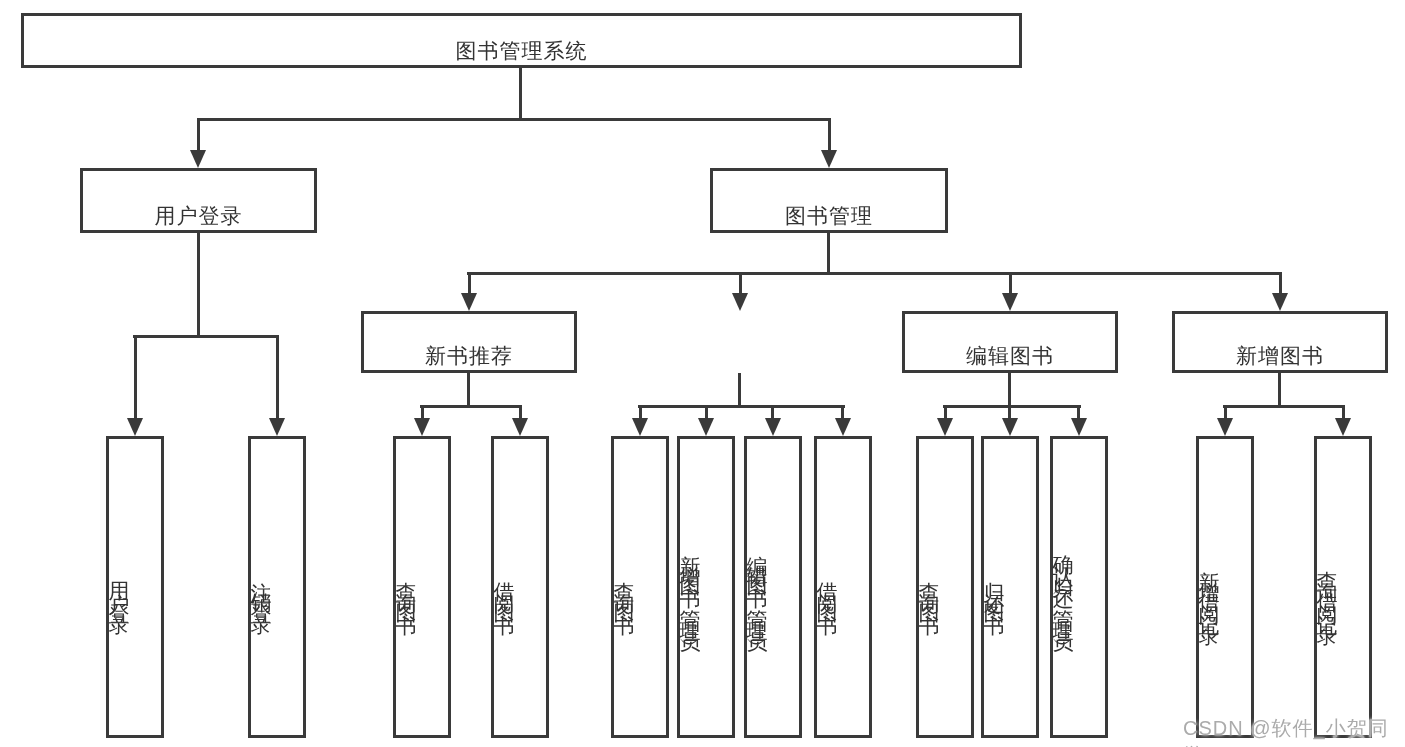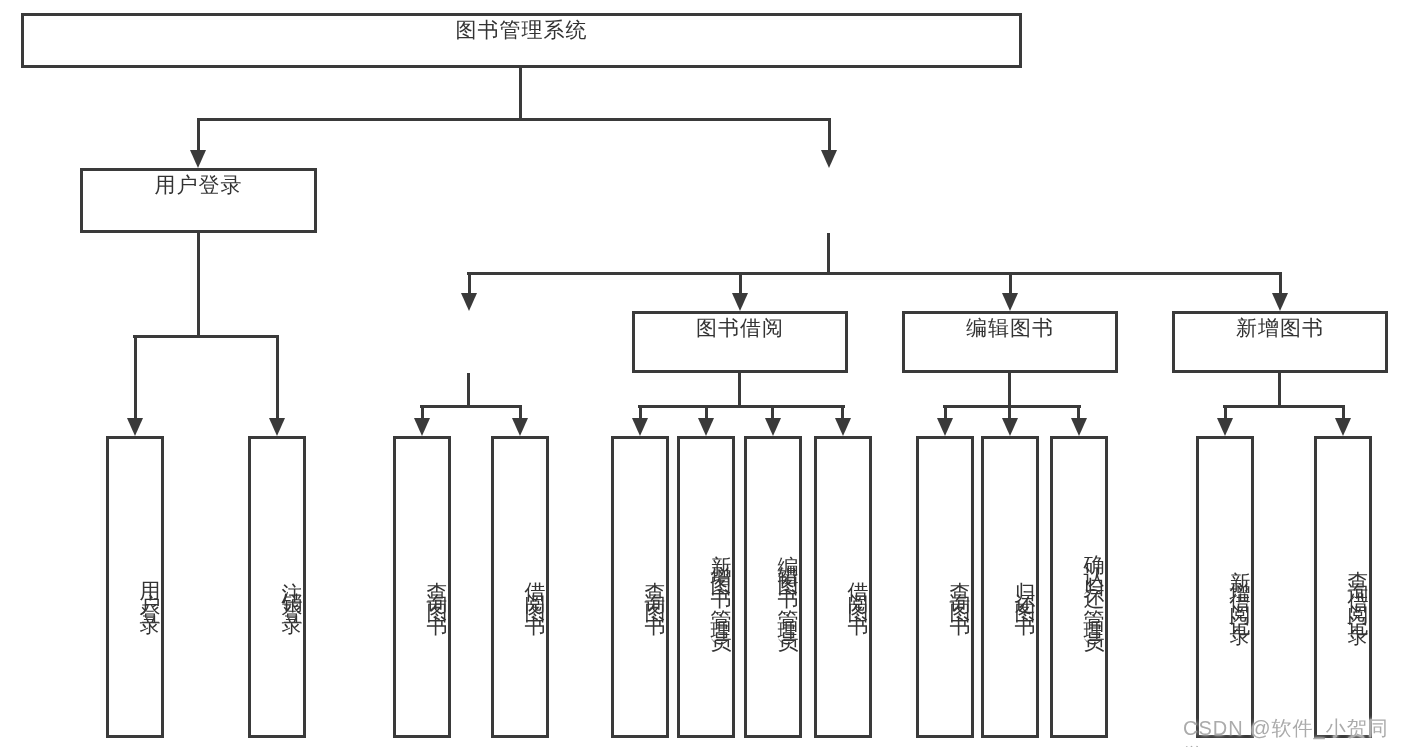--- a/index.html
+++ b/index.html
@@ -2,21 +2,21 @@
 <html><head>
 <meta charset="utf-8">
 <style>
   html,body{margin:0;padding:0;background:#fff;}
   #canvas{
     position:relative;width:1405px;height:747px;background:#ffffff;overflow:hidden;
     font-family:"Liberation Sans","DejaVu Sans",sans-serif;color:#333333;
   }
   .box{
     position:absolute;background:#ffffff;border:3px solid #3a3a3a;box-sizing:border-box;
-    display:flex;align-items:flex-start;justify-content:center;
+    display:flex;align-items:flex-end;justify-content:center;
     font-size:21px;color:#333333;letter-spacing:1px;white-space:nowrap;
   }
   .vbox{
     writing-mode:vertical-rl;text-orientation:mixed;letter-spacing:11px;line-height:1;
     white-space:normal;
   }
   .hline,.vline{position:absolute;background:#3a3a3a;}
   .hline{height:3px;}
   .vline{width:3px;}
   .arrow{
@@ -41,41 +41,44 @@
   <div class="vline" style="left:519px;top:68px;height:50px;"></div>
   <div class="hline" style="left:197px;top:118px;width:634px;"></div>
   <div class="vline" style="left:197px;top:118px;height:34px;"></div>
   <div class="arrow" style="left:190px;top:150px;"></div>
   <div class="vline" style="left:828px;top:118px;height:34px;"></div>
   <div class="arrow" style="left:821px;top:150px;"></div>
 
   <div class="box" style="left:80px;top:168px;width:237px;height:65px;">
     <span>用户登录</span>
   </div>
+  <div class="box" style="left:710px;top:168px;width:238px;height:65px;">
+    <span>图书管理</span>
+  </div>
 
   <div class="vline" style="left:197px;top:233px;height:102px;"></div>
   <div class="hline" style="left:133px;top:335px;width:146px;"></div>
   <div class="vline" style="left:134px;top:335px;height:83px;"></div>
   <div class="arrow" style="left:127px;top:418px;"></div>
   <div class="vline" style="left:276px;top:335px;height:83px;"></div>
   <div class="arrow" style="left:269px;top:418px;"></div>
 
   <div class="vline" style="left:827px;top:233px;height:39px;"></div>
   <div class="hline" style="left:467px;top:272px;width:815px;"></div>
   <div class="vline" style="left:468px;top:272px;height:21px;"></div>
   <div class="arrow" style="left:461px;top:293px;"></div>
   <div class="vline" style="left:739px;top:272px;height:21px;"></div>
   <div class="arrow" style="left:732px;top:293px;"></div>
   <div class="vline" style="left:1009px;top:272px;height:21px;"></div>
   <div class="arrow" style="left:1002px;top:293px;"></div>
   <div class="vline" style="left:1279px;top:272px;height:21px;"></div>
   <div class="arrow" style="left:1272px;top:293px;"></div>
 
-  <div class="box" style="left:632px;top:311px;width:216px;height:62px;">
-    <span>图书借阅</span>
+  <div class="box" style="left:361px;top:311px;width:216px;height:62px;">
+    <span>新书推荐</span>
   </div>
   <div class="box" style="left:902px;top:311px;width:216px;height:62px;">
     <span>编辑图书</span>
   </div>
   <div class="box" style="left:1172px;top:311px;width:216px;height:62px;">
     <span>新增图书</span>
   </div>
 
   <div class="vline" style="left:467px;top:373px;height:32px;"></div>
   <div class="hline" style="left:420px;top:405px;width:102px;"></div>

